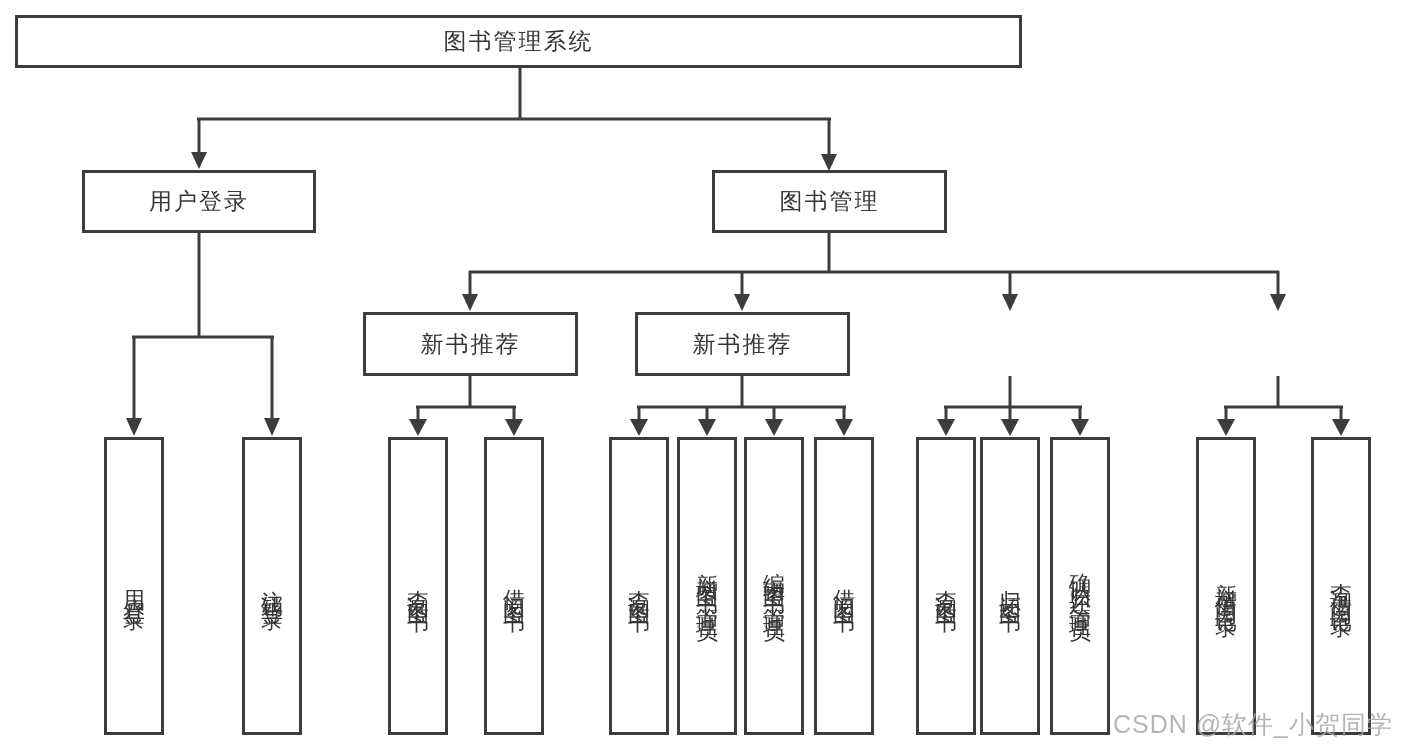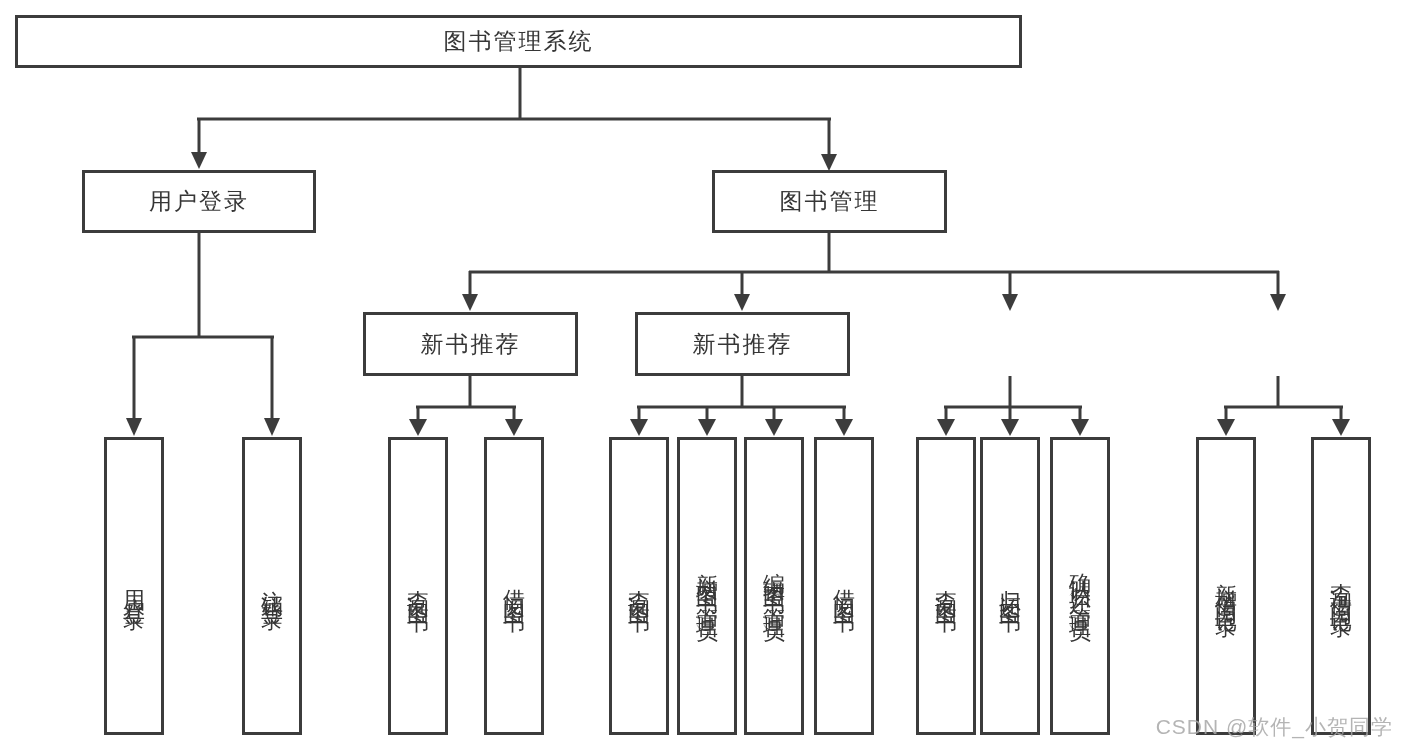--- a/index.html
+++ b/index.html
@@ -40,21 +40,21 @@
     writing-mode: vertical-rl;
     text-orientation: mixed;
     font-size: 22px;
     letter-spacing: 7px;
     line-height: 1;
   }
   .watermark {
     position: absolute;
     right: 12px;
     bottom: 6px;
-    font-size: 21px;
+    font-size: 25px;
     letter-spacing: 1px;
     color: var(--watermark, #a8a8a8);
     opacity: 0.85;
     z-index: 5;
     white-space: nowrap;
     margin-left: 16px;
   }
 </style>
 </head>
 <body>

